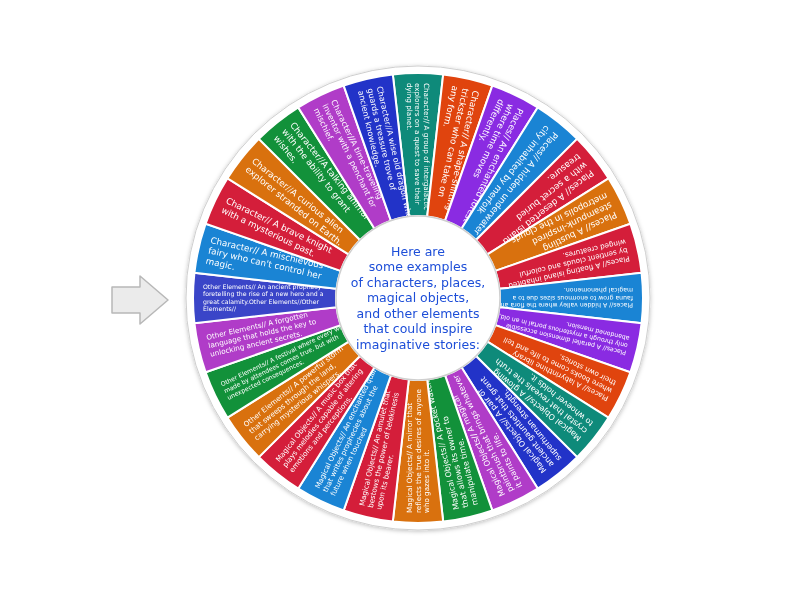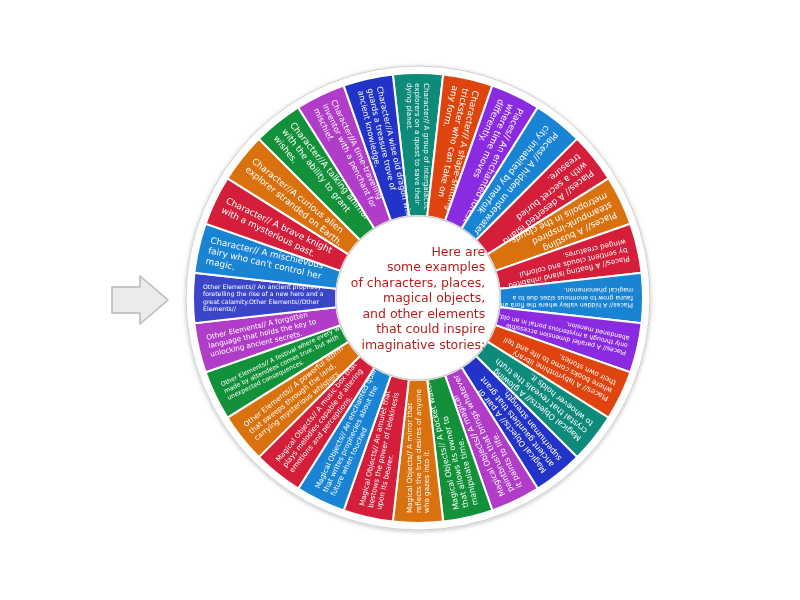--- a/index.html
+++ b/index.html
@@ -11,22 +11,22 @@
   }
   #stage { position:absolute; left:0; top:0; width:800px; height:600px; }
   #pointer { position:absolute; left:110px; top:275px; width:60px; height:50px; }
   #wheel-svg { position:absolute; left:0; top:0; }
   .seg-text { fill:#ffffff; font-family:"DejaVu Sans", sans-serif; }
   #center-label {
     position:absolute;
     left:338px; top:218px; width:160px; height:160px;
     border-radius:50%;
     display:flex; align-items:center; justify-content:center;
-    text-align:right;
-    color:#b91c1c;
+    text-align:center;
+    color:#1d4ed8;
     font-family:"DejaVu Sans", sans-serif;
     font-size:12.5px; line-height:15.5px;
     white-space:pre-line;
     pointer-events:none;
   }
 </style>
 </head>
 <body>
 
 <div id="stage">

